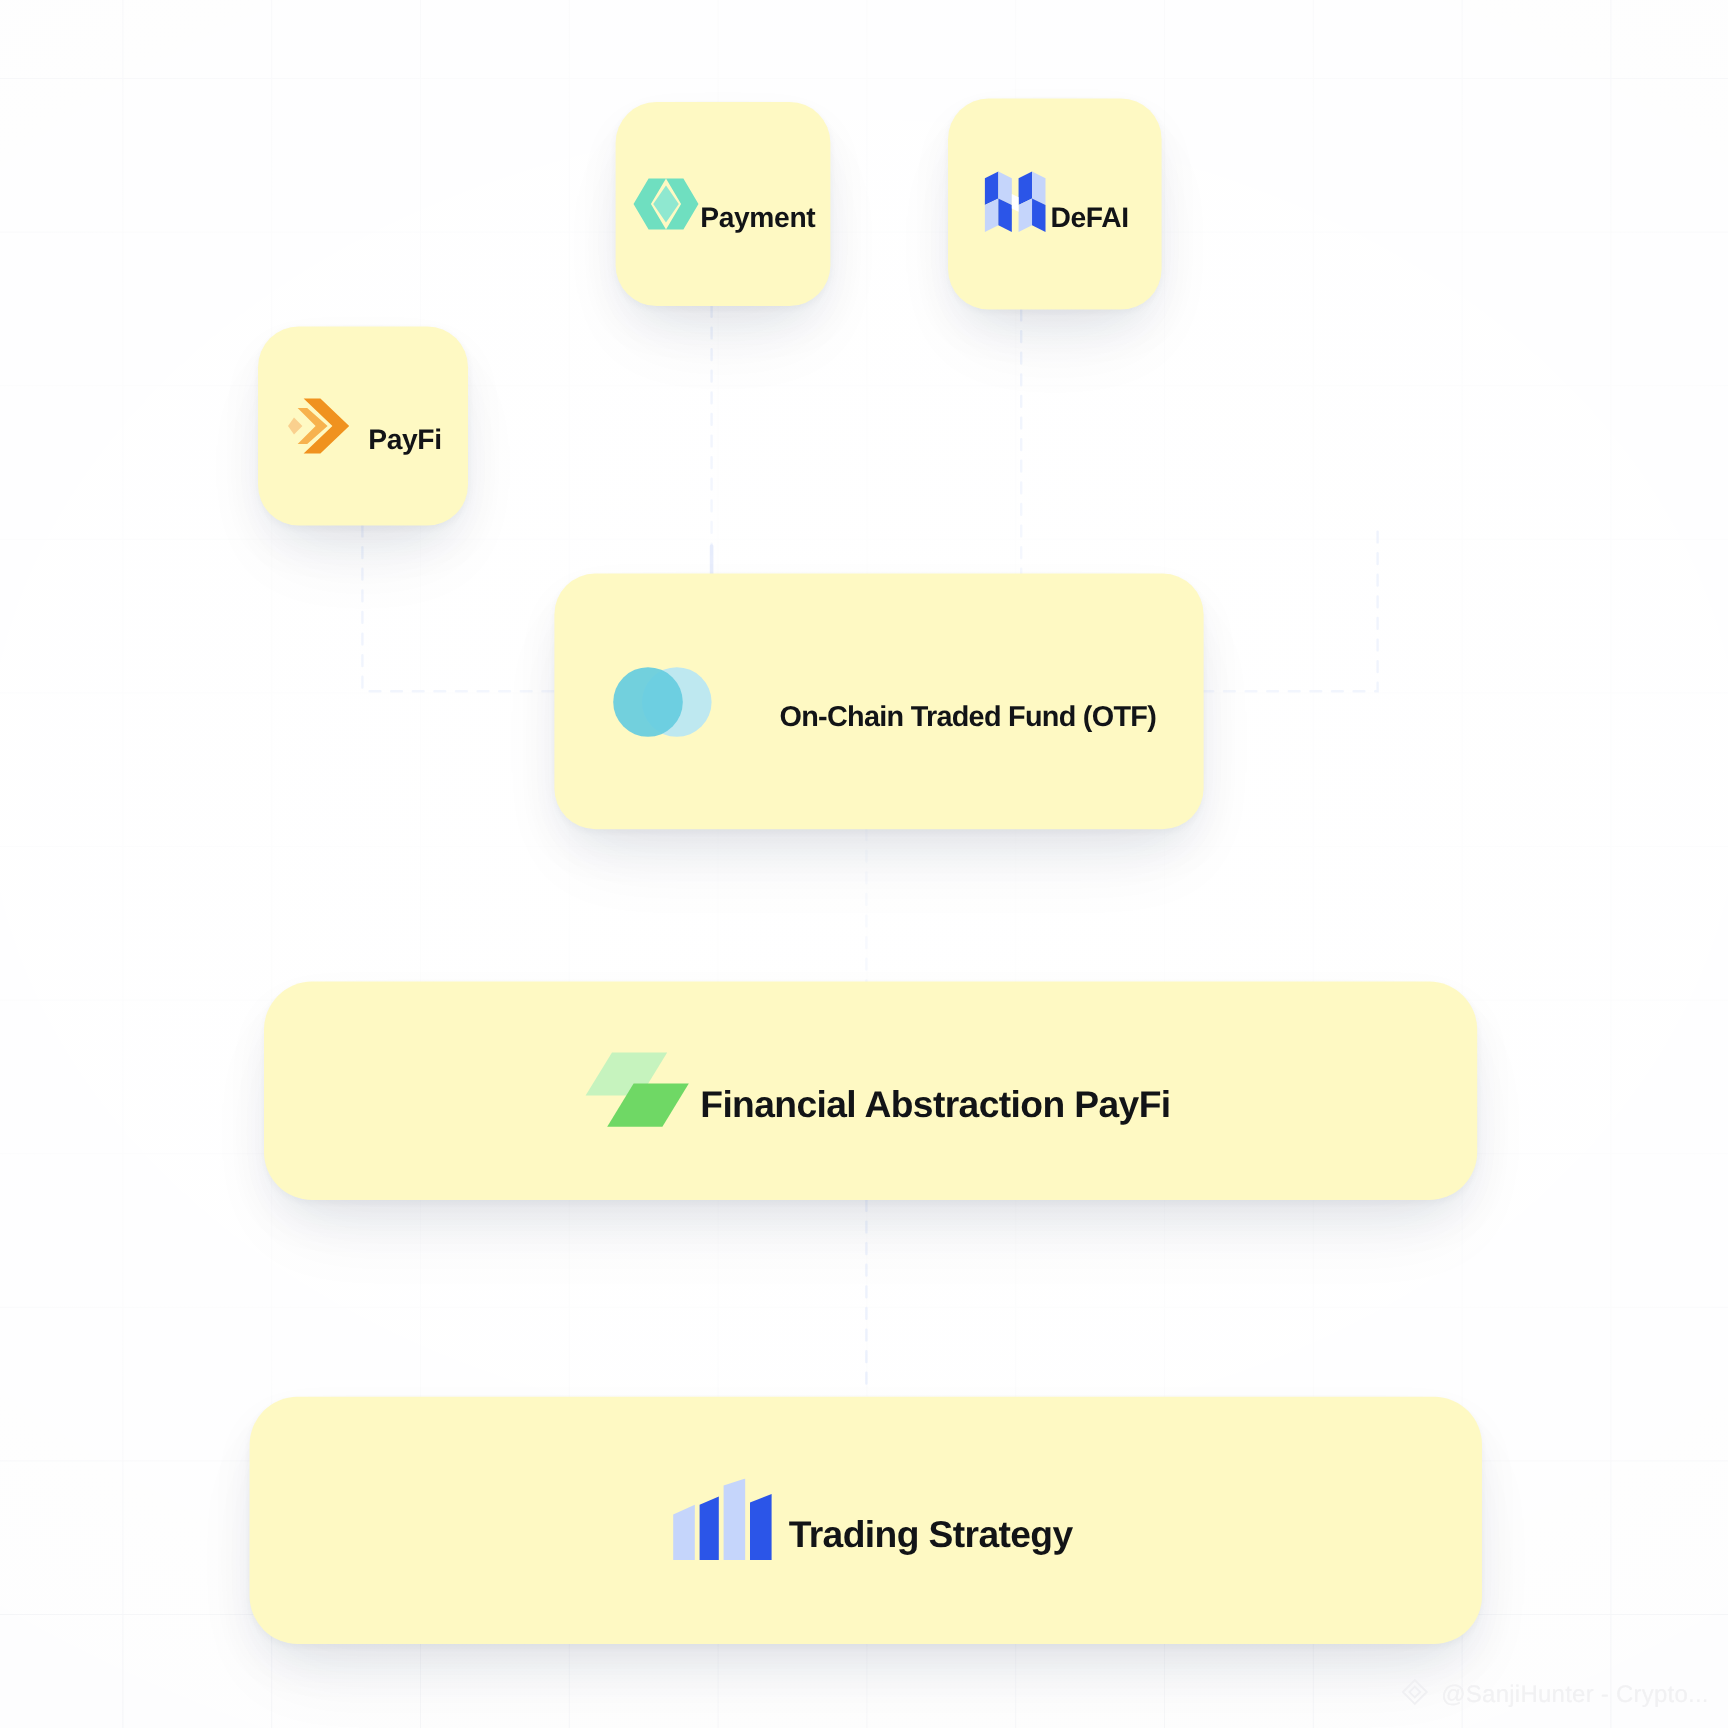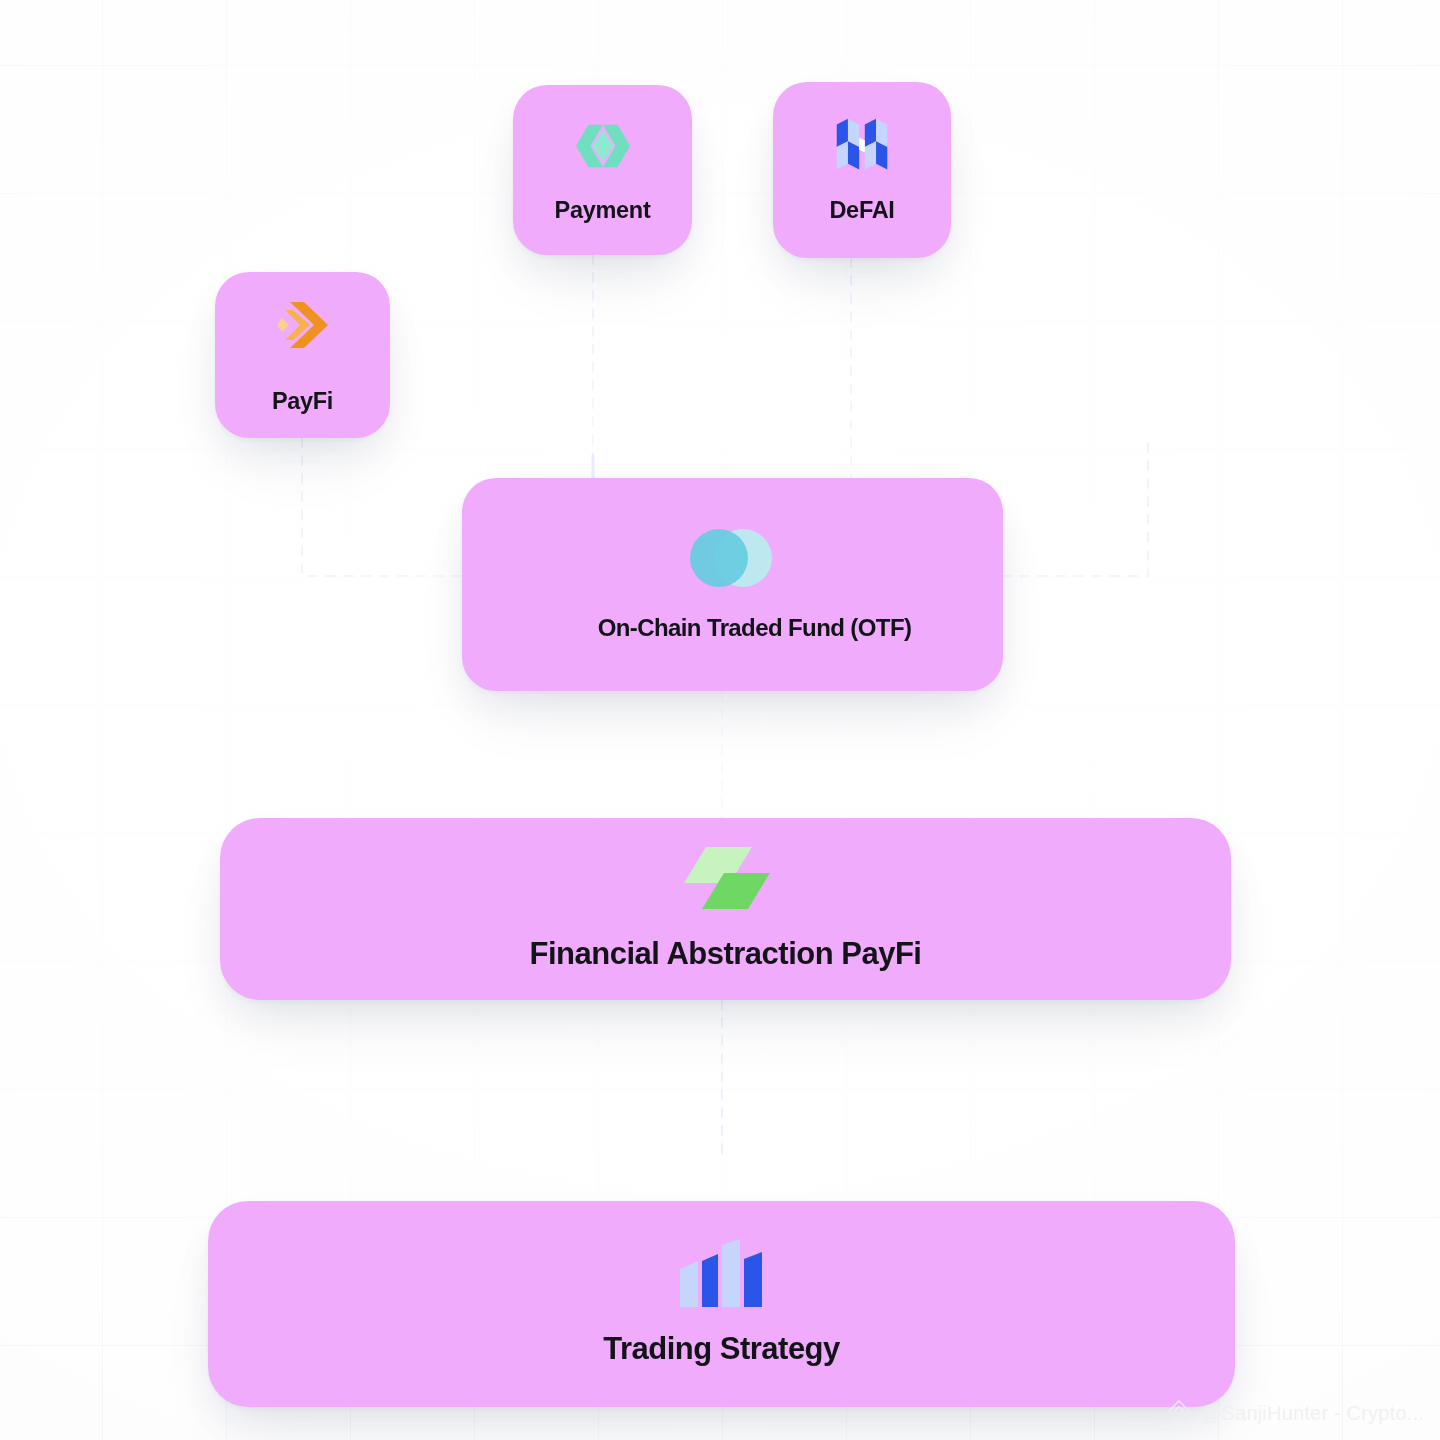--- a/index.html
+++ b/index.html
@@ -32,28 +32,28 @@
       radial-gradient(120% 90% at 50% 45%, rgba(255,255,255,.96) 0%, rgba(255,255,255,.72) 48%, rgba(255,255,255,0) 78%);
     pointer-events:none;
   }
 
   
   #wires { position:absolute; inset:0; pointer-events:none; }
 
   
   .card {
     position:absolute;
-    background:#f0abfc;
+    background:#fef9c3;
     border-radius:34px;
     box-shadow:
       0 18px 42px -10px rgba(24,39,75,.10),
       0 34px 70px -18px rgba(24,39,75,.07),
       0 2px 5px rgba(24,39,75,.04);
     display:flex;
-    flex-direction:column;
+    flex-direction:row;
     align-items:center;
     justify-content:center;
     z-index:3;
   }
   .card.small { border-radius:34px; }
   .card.wide  { border-radius:40px; }
 
   .card-icon {
     display:flex; align-items:center; justify-content:center;
   }
@@ -69,28 +69,28 @@
   .small .card-icon  { width:58px; height:58px; }
   .small .card-label { font-size:23.5px; margin-top:22px; }
 
   
   #card-otf { left:462px; top:478px; width:541px; height:213px; }
   #card-otf .card-icon  { width:104px; height:60px; }
   #card-otf .card-label { font-size:24px; margin-top:26px; letter-spacing:-.6px;margin-left:44px; }
 
   
   #card-fal { left:220px; top:818px;  width:1011px; height:182px; }
-  #card-ts  { left:208px; top:1201px; width:1027px; height:206px; }
+  #card-ts  { left:208px; top:1164px; width:1027px; height:206px; }
   .wide .card-icon  { width:108px; height:66px; }
   .wide .card-label { font-size:31px; margin-top:24px; letter-spacing:-.5px; }
 
   
   #card-payfi   { left:215px;  top:272px; width:175px; height:166px;gap:12px; }
   #card-payment { left:513px;  top:85px;  width:179px; height:170px; }
-  #card-defai   { left:773px;  top:82px;  width:178px; height:176px; }
+  #card-defai   { left:790px;  top:82px;  width:178px; height:176px; }
   #card-rwafi   { left:1058px; top:270px; width:175px; height:173px; }
 
   
   #watermark {
     position:absolute; right:16px; bottom:12px;
     display:flex; align-items:center; gap:9px;
     z-index:5;
     opacity:.85;
   }
   #watermark .wm-text {

